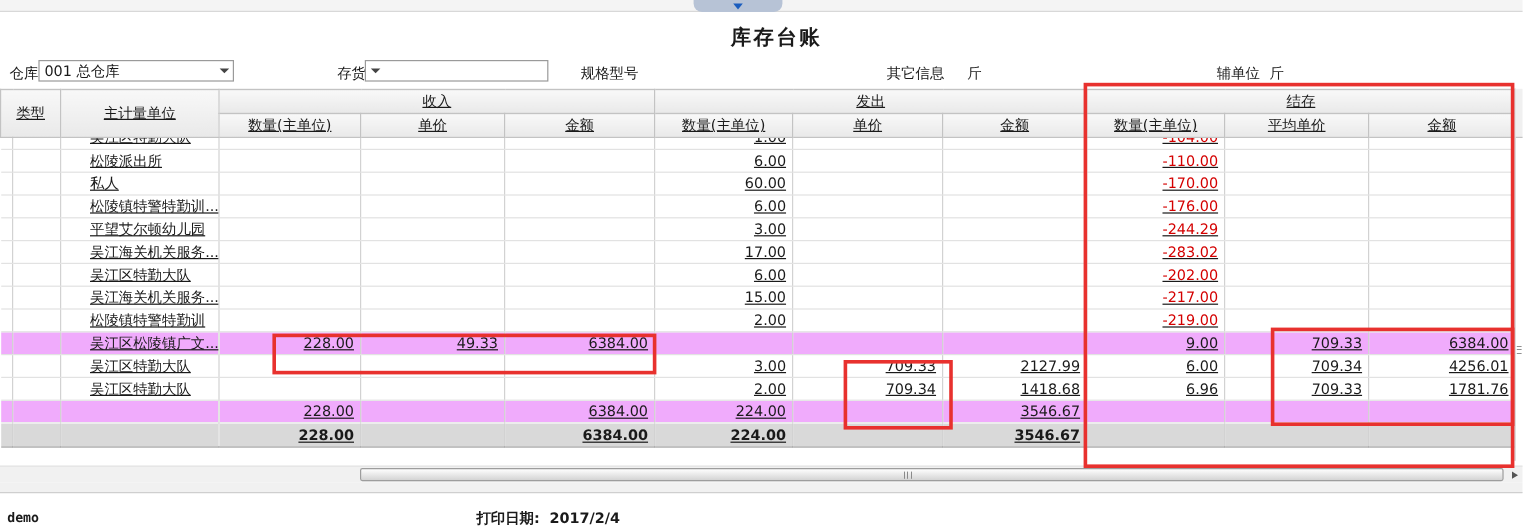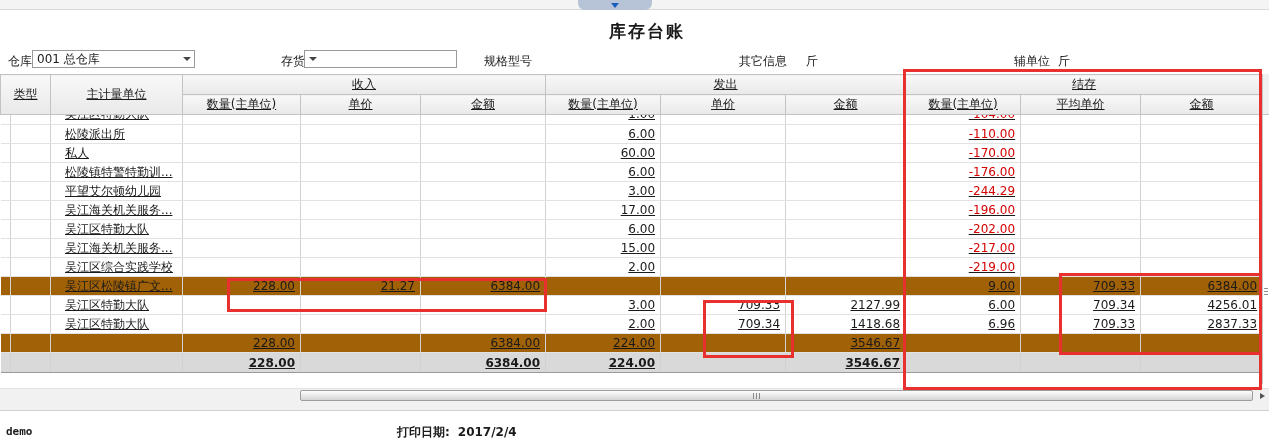--- a/index.html
+++ b/index.html
@@ -16,24 +16,24 @@
   .lbl{position:absolute;top:53px;white-space:nowrap;}
   .combo{position:absolute;top:50px;height:18px;border:1px solid #9a9a9a;background:#fff;display:flex;align-items:center;box-sizing:border-box;}
   .combo .val{flex:1;padding-left:4px;white-space:nowrap;overflow:hidden;}
   .combo .arr{width:15px;display:flex;align-items:center;justify-content:center;}
   .combo .arr .c-tri{width:0;height:0;border-left:4px solid transparent;border-right:4px solid transparent;border-top:4px solid #444;}
 
   
   table.ledger{position:absolute;top:74px;left:0;width:1262px;border-collapse:collapse;table-layout:fixed;text-decoration:underline;}
   .ledger th{background:linear-gradient(#f8f8f8,#e9e9e9);border:1px solid #c3c3c3;font-weight:normal;font-size:12px;height:19px;padding:0 2px;white-space:nowrap;overflow:hidden;}
   .ledger td{border-right:1px solid #d2d2d2;border-bottom:1px solid #e2e2e2;height:19px;padding:0 5px;white-space:nowrap;overflow:hidden;box-sizing:border-box;}
-  .ledger td.name{padding-left:14px;text-align:left;}
+  .ledger td.name{padding-left:24px;text-align:left;}
   .ledger td.num{text-align:right;}
   .ledger td.neg{color:#d40000;}
-  .ledger tr.hl td{background:#a16207;}
+  .ledger tr.hl td{background:#f0abfc;}
   .ledger tr.total td{background:#d9d9d9;font-weight:bold;border-top:1px solid #9a9a9a;border-bottom:1px solid #9a9a9a;height:20px;}
   .ledger tr.clipped td{height:9px;padding-top:0;padding-bottom:0;}
   .cw{height:9px;overflow:hidden;display:flex;align-items:flex-end;}
   td.num .cw{justify-content:flex-end;}
   .cw span{display:block;line-height:20px;height:20px;}
 
   
   .redbox{position:absolute;border:3px solid #e8312e;box-sizing:border-box;z-index:40;pointer-events:none;}
   #rb-balance-group{left:903px;top:69px;width:359px;height:321px;}
   #rb-income-cells{left:227px;top:278px;width:320px;height:34px;}
@@ -248,21 +248,21 @@
         <tr>
           <td></td>
           <td></td>
           <td class="name">吴江海关机关服务...</td>
           <td class="num"></td>
           <td class="num"></td>
           <td class="num"></td>
           <td class="num">17.00</td>
           <td class="num"></td>
           <td class="num"></td>
-          <td class="num neg">-196.00</td>
+          <td class="num neg">-283.02</td>
           <td class="num"></td>
           <td class="num"></td>
         </tr>
         <tr>
           <td></td>
           <td></td>
           <td class="name">吴江区特勤大队</td>
           <td class="num"></td>
           <td class="num"></td>
           <td class="num"></td>
@@ -283,37 +283,37 @@
           <td class="num">15.00</td>
           <td class="num"></td>
           <td class="num"></td>
           <td class="num neg">-217.00</td>
           <td class="num"></td>
           <td class="num"></td>
         </tr>
         <tr>
           <td></td>
           <td></td>
-          <td class="name">吴江区综合实践学校</td>
+          <td class="name">松陵镇特警特勤训</td>
           <td class="num"></td>
           <td class="num"></td>
           <td class="num"></td>
           <td class="num">2.00</td>
           <td class="num"></td>
           <td class="num"></td>
           <td class="num neg">-219.00</td>
           <td class="num"></td>
           <td class="num"></td>
         </tr>
         <tr class="hl">
           <td></td>
           <td></td>
           <td class="name">吴江区松陵镇广文...</td>
           <td class="num">228.00</td>
-          <td class="num">21.27</td>
+          <td class="num">49.33</td>
           <td class="num">6384.00</td>
           <td class="num"></td>
           <td class="num"></td>
           <td class="num"></td>
           <td class="num">9.00</td>
           <td class="num">709.33</td>
           <td class="num">6384.00</td>
         </tr>
         <tr>
           <td></td>
@@ -334,21 +334,21 @@
           <td></td>
           <td class="name">吴江区特勤大队</td>
           <td class="num"></td>
           <td class="num"></td>
           <td class="num"></td>
           <td class="num">2.00</td>
           <td class="num">709.34</td>
           <td class="num">1418.68</td>
           <td class="num">6.96</td>
           <td class="num">709.33</td>
-          <td class="num">2837.33</td>
+          <td class="num">1781.76</td>
         </tr>
         <tr class="hl">
           <td></td>
           <td></td>
           <td class="name"></td>
           <td class="num">228.00</td>
           <td class="num"></td>
           <td class="num">6384.00</td>
           <td class="num">224.00</td>
           <td class="num"></td>

